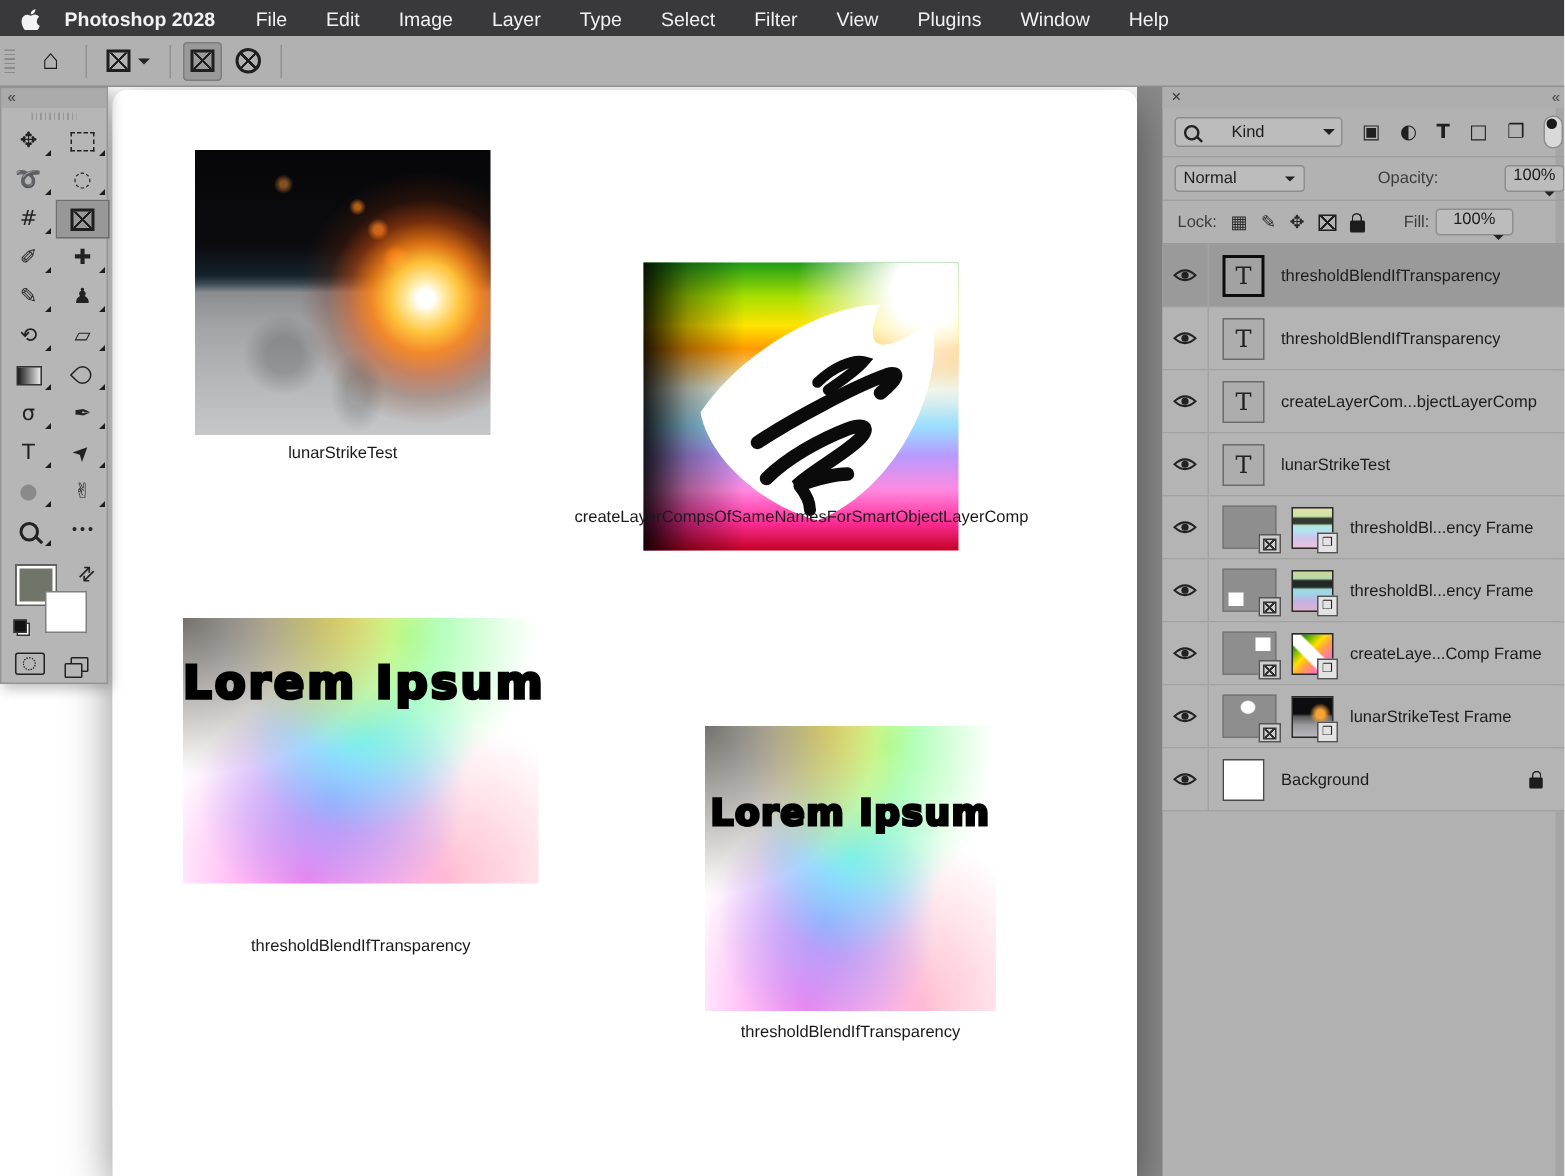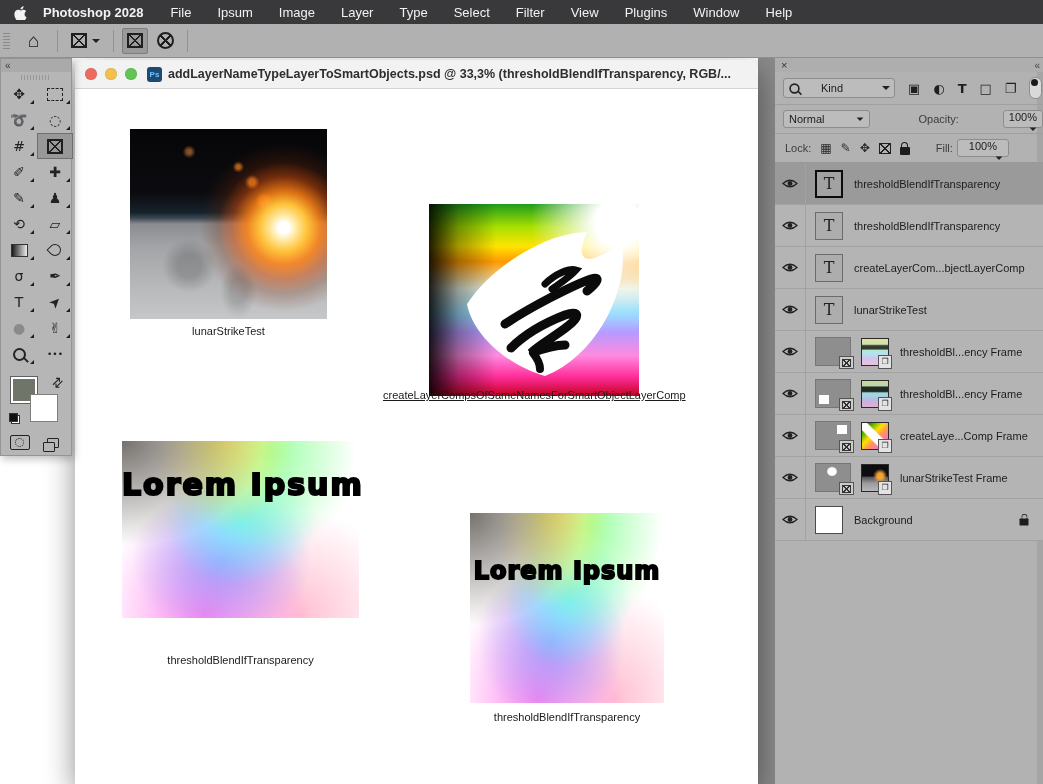--- a/index.html
+++ b/index.html
@@ -112,21 +112,21 @@
        radial-gradient(ellipse at 35% 98%, rgba(255,120,235,.9), rgba(255,120,235,0) 48%),
        radial-gradient(ellipse at 75% 98%, rgba(255,150,180,.6), rgba(255,150,180,0) 42%),
        linear-gradient(#ffffff,#ffffff);}
   .img-lorem-left{left:47px;top:352px;width:237px;height:177px;}
   .img-lorem-right{left:395px;top:424px;width:194px;height:190px;}
   .lorem-text{position:absolute;width:100%;text-align:center;font-family:"DejaVu Sans",sans-serif;
      font-weight:800;color:#000;letter-spacing:2px;-webkit-text-stroke:2.2px #000;white-space:nowrap;}
   .img-lorem-left .lorem-text{top:26px;font-size:30px;}
   .img-lorem-right .lorem-text{top:44px;font-size:24px;letter-spacing:1px;-webkit-text-stroke:2px #000;}
   .cap-lunar{left:55px;top:236px;width:197px;}
-  .cap-spectrum{left:308px;top:300px;width:302px;text-decoration:underline;}
+  .cap-spectrum{left:308px;top:279px;width:302px;}
   .cap-lorem-left{left:47px;top:565px;width:237px;}
   .cap-lorem-right{left:395px;top:622px;width:194px;}
   
   .statusbar{position:absolute;left:0;bottom:0;width:100%;height:16px;display:flex;font-size:11px;}
   .zoom-field{width:56px;background:#fcfcfc;color:#222;display:flex;align-items:center;justify-content:center;
      border-top:1px solid #c9c9c9;border-right:1px solid #bbb;border-radius:3px 3px 0 0;}
   .profile-field{width:290px;background:#bdbdbd;color:#333;display:flex;align-items:center;justify-content:center;
      font-size:10.5px;border-top:1px solid #a8a8a8;}
   .profile-chevron{margin-left:40px;font-size:10px;color:#333;}
   .scrolltrack{flex:1;background:#a9a9a9;position:relative;border-top:1px solid #9a9a9a;}
@@ -202,21 +202,21 @@
 
   <div class="menubar">
     <span class="apple">
       <svg width="13" height="15" viewBox="0 0 17 20">
           <path fill="#f2f2f2" d="M11.6 4.6c-.8.9-2 1.6-3.1 1.5-.1-1.1.4-2.3 1.1-3 .8-.9 2.1-1.6 3.1-1.6.1 1.1-.3 2.2-1.1 3.1zm1 1.7c-1.7-.1-3.1 1-3.9 1-.8 0-2-.9-3.3-.9-1.7 0-3.3 1-4.2 2.5-1.8 3.1-.5 7.6 1.3 10.1.8 1.2 1.8 2.6 3.1 2.5 1.2-.1 1.7-.8 3.2-.8s1.9.8 3.3.8c1.4 0 2.2-1.2 3.1-2.5.9-1.4 1.3-2.7 1.3-2.8-.1 0-2.6-1-2.6-4 0-2.5 2-3.7 2.1-3.8-1.1-1.7-2.9-2-3.5-2.1z"></path>
         </svg>
     </span>
     <span class="appname">Photoshop 2028</span>
     <span id="menu-items" style="display:flex;">
         <span class="menu-item">File</span>
-        <span class="menu-item">Ipsum</span>
+        <span class="menu-item">Edit</span>
         <span class="menu-item">Image</span>
         <span class="menu-item">Layer</span>
         <span class="menu-item">Type</span>
         <span class="menu-item">Select</span>
         <span class="menu-item">Filter</span>
         <span class="menu-item">View</span>
         <span class="menu-item">Plugins</span>
         <span class="menu-item">Window</span>
         <span class="menu-item">Help</span>
       </span>
@@ -236,27 +236,20 @@
     </span>
     <span class="obar-btn" style="margin-left:4px;">
       <span class="circle-x" style="width:13px;height:13px;"></span>
     </span>
     <span class="obar-sep"></span>
   </div>
 
   <div class="dockbg"></div>
 
   <div class="docwin">
-    <div class="titlebar">
-      <span class="tl red"></span>
-      <span class="tl yel"></span>
-      <span class="tl grn"></span>
-      <span class="psbadge">Ps</span>
-      <span class="doctitle">addLayerNameTypeLayerToSmartObjects.psd @ 33,3% (thresholdBlendIfTransparency, RGB/...</span>
-    </div>
 
     <div class="doccontent">
 
       <div class="art img-lunar"></div>
       <div class="art-caption cap-lunar">lunarStrikeTest</div>
 
       <div class="art img-spectrum">
         <svg width="210" height="192" viewBox="0 0 210 192">
           <path d="M38 100 C 66 58, 122 28, 158 28 C 150 46, 150 60, 168 53 C 182 47, 190 42, 192 38 C 202 78, 172 150, 116 172 C 80 162, 44 132, 38 100 Z" fill="#ffffff"></path>
           <g stroke="#0b0b0b" fill="none" stroke-linecap="round">

